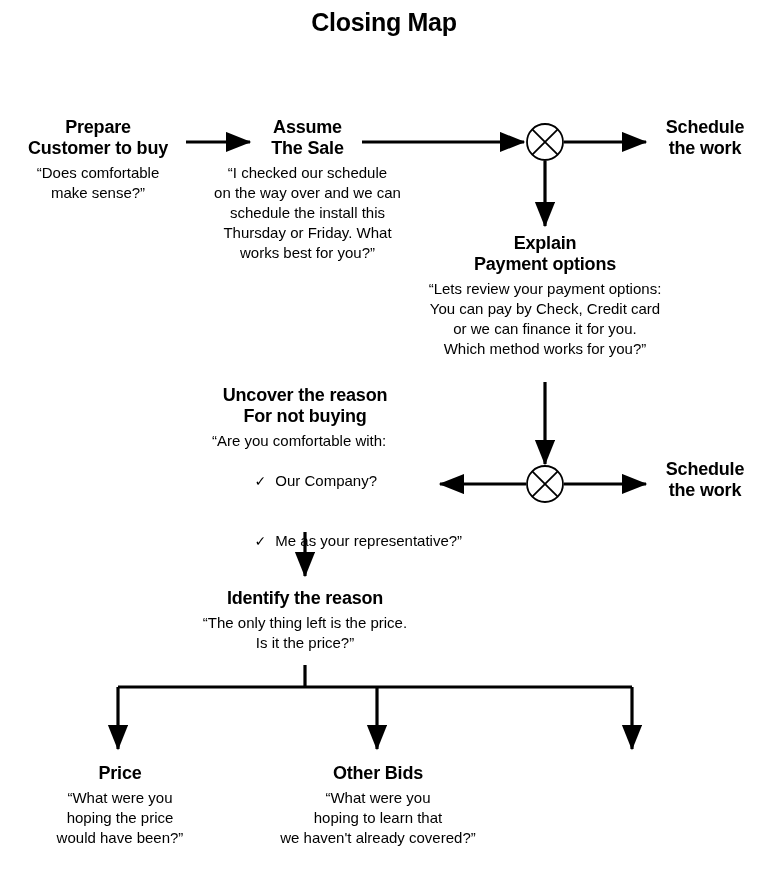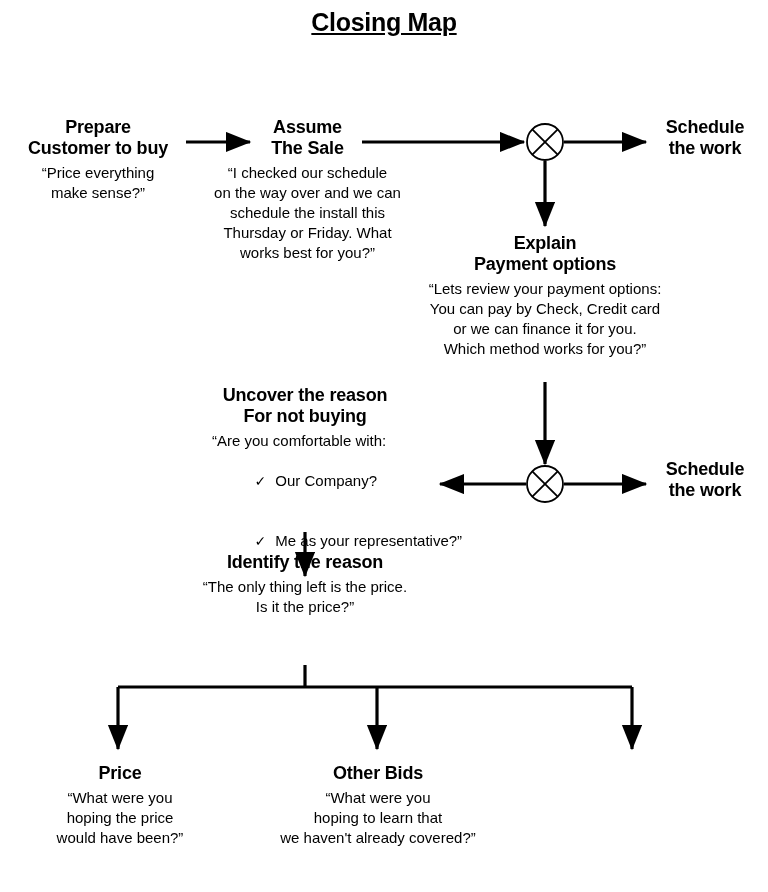--- a/index.html
+++ b/index.html
@@ -45,21 +45,20 @@
   }
   .page-title {
     position: absolute;
     left: 0;
     top: 8px;
     width: 768px;
     text-align: center;
     font-size: 25px;
     font-weight: bold;
     letter-spacing: -0.3px;
-    text-decoration: underline;
   }
   .checklist {
     margin-top: 4px;
     font-size: 15px;
     line-height: 1.33;
     text-align: left;
     display: inline-block;
     margin-left: 47px;
   }
   .checklist .lead {
@@ -120,21 +119,21 @@
     <g stroke="#000000" stroke-width="1.8" fill="#ffffff">
       <circle cx="545" cy="484" r="18"></circle>
       <line x1="532.3" y1="471.3" x2="557.7" y2="496.7"></line>
       <line x1="557.7" y1="471.3" x2="532.3" y2="496.7"></line>
     </g>
   </svg>
 
   <div class="node" style="left:8px; top:117px; width:180px;text-align:center;">
     <div class="node-title">Prepare
 Customer to buy</div>
-    <div class="node-script">“Price everything
+    <div class="node-script">“Does comfortable
 make sense?”</div>
   </div>
 
   <div class="node" style="left:195px; top:117px; width:225px;">
     <div class="node-title">Assume
 The Sale</div>
     <div class="node-script">“I checked our schedule
 on the way over and we can
 schedule the install this
 Thursday or Friday. What
@@ -167,21 +166,21 @@
       <span class="lead">“Are you comfortable with:</span>
       <span class="check-row">
         <span class="check-glyph">✓</span><span>Our Company?</span>
       </span>
       <span class="check-row">
         <span class="check-glyph">✓</span><span>Me as your representative?”</span>
       </span>
     </div>
   </div>
 
-  <div class="node" style="left:155px; top:552px; width:300px;">
+  <div class="node" style="left:155px; top:588px; width:300px;">
     <div class="node-title">Identify the reason</div>
     <div class="node-script">“The only thing left is the price.
 Is it the price?”</div>
   </div>
 
   <div class="node" style="left:20px; top:763px; width:200px;">
     <div class="node-title">Price</div>
     <div class="node-script">“What were you
 hoping the price
 would have been?”</div>

